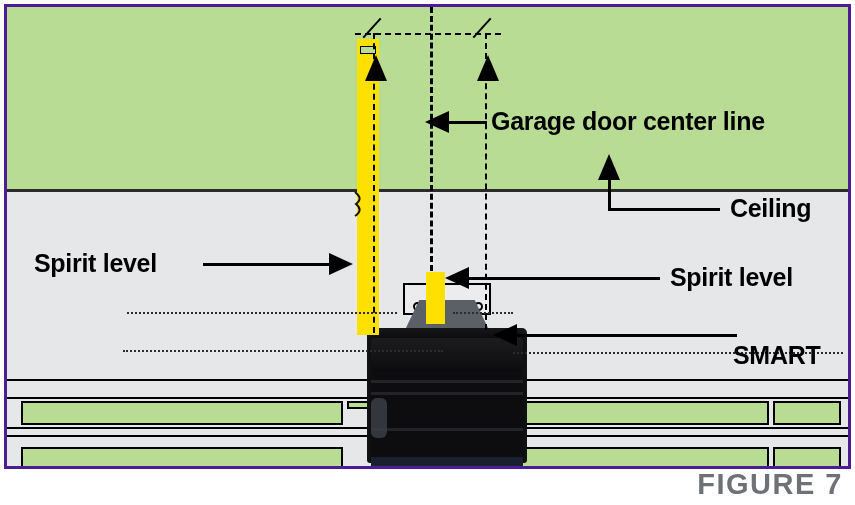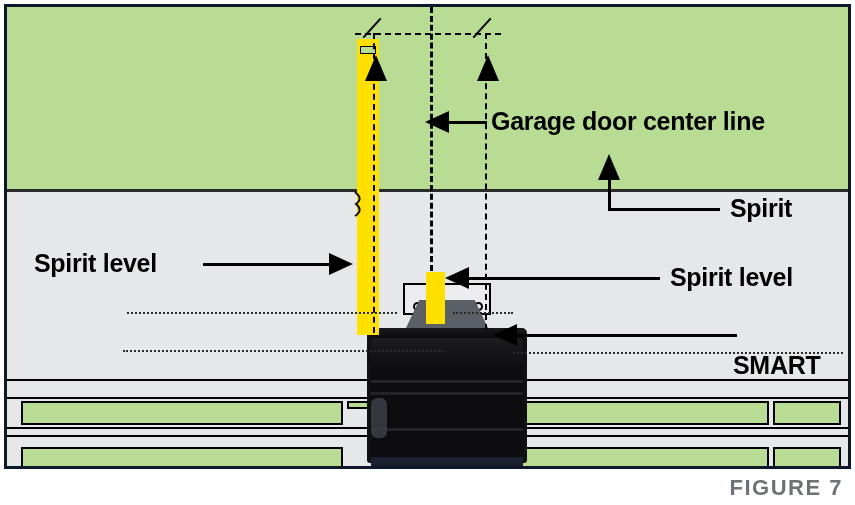--- a/index.html
+++ b/index.html
@@ -8,21 +8,21 @@
   #root{
     position:relative;
     width:855px;height:505px;
     background:#ffffff;
     overflow:hidden;
   }
 
   
   .frame{
     position:absolute;left:4px;top:4px;width:847px;height:465px;
-    border:3px solid #0f172a;
+    border:3px solid #4c1d95;
     box-sizing:border-box;
     background:#e6e7e9;
     overflow:hidden;
     padding-left:24px;
   }
 
   
   .ceiling-band{
     position:absolute;left:0;top:0;width:100%;height:185px;
     background:#b8dc94;
@@ -131,21 +131,21 @@
 
   
   .lbl{
     position:absolute;color:#000;font-weight:bold;
     font-family:"Liberation Sans", sans-serif;
     font-size:25px;letter-spacing:-0.3px;white-space:nowrap;z-index:12;
   }
 
   .figure-cap{
     position:absolute;right:12px;bottom:4px;
-    color:#6e7276;font-weight:bold;font-size:22px;letter-spacing:1.5px;
+    color:#6e7276;font-weight:bold;font-size:29px;letter-spacing:1.5px;
     font-family:"Liberation Sans", sans-serif;
   }
 </style>
 </head>
 <body>
 
 <div id="root">
 
   <div class="frame">
 
@@ -230,25 +230,25 @@
     <div class="arrow right" style="left:322px;top:246px;"></div>
 
     <div class="lead" style="left:460px;top:270px;width:193px;"></div>
     <div class="arrow left" style="left:438px;top:260px;"></div>
 
     <div class="lead" style="left:508px;top:327px;width:222px;"></div>
     <div class="arrow left" style="left:486px;top:317px;"></div>
 
     <span class="lbl" style="left:484px;top:100px;">Garage door center line</span>
 
-    <span class="lbl" style="left:723px;top:187px;">Spirit</span>
+    <span class="lbl" style="left:723px;top:187px;">Ceiling</span>
 
     <span class="lbl" style="left:27px;top:242px;">Spirit level</span>
 
     <span class="lbl" style="left:663px;top:256px;">Spirit level</span>
 
-    <span class="lbl" style="left:726px;top:344px;">SMART</span>
+    <span class="lbl" style="left:726px;top:334px;">SMART</span>
 
   </div>
 
   <div class="figure-cap">FIGURE 7</div>
 
 </div>
 
 </body></html>

